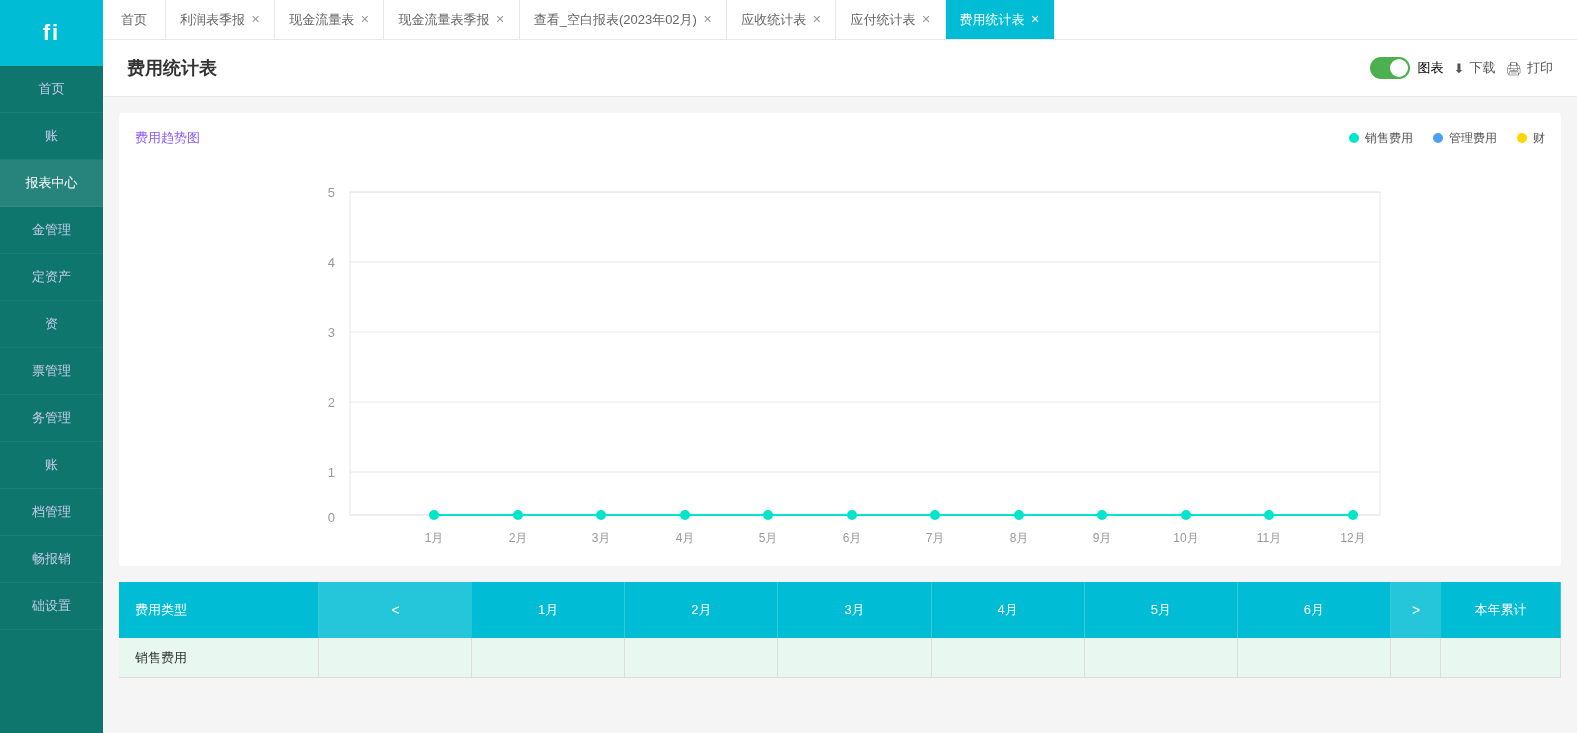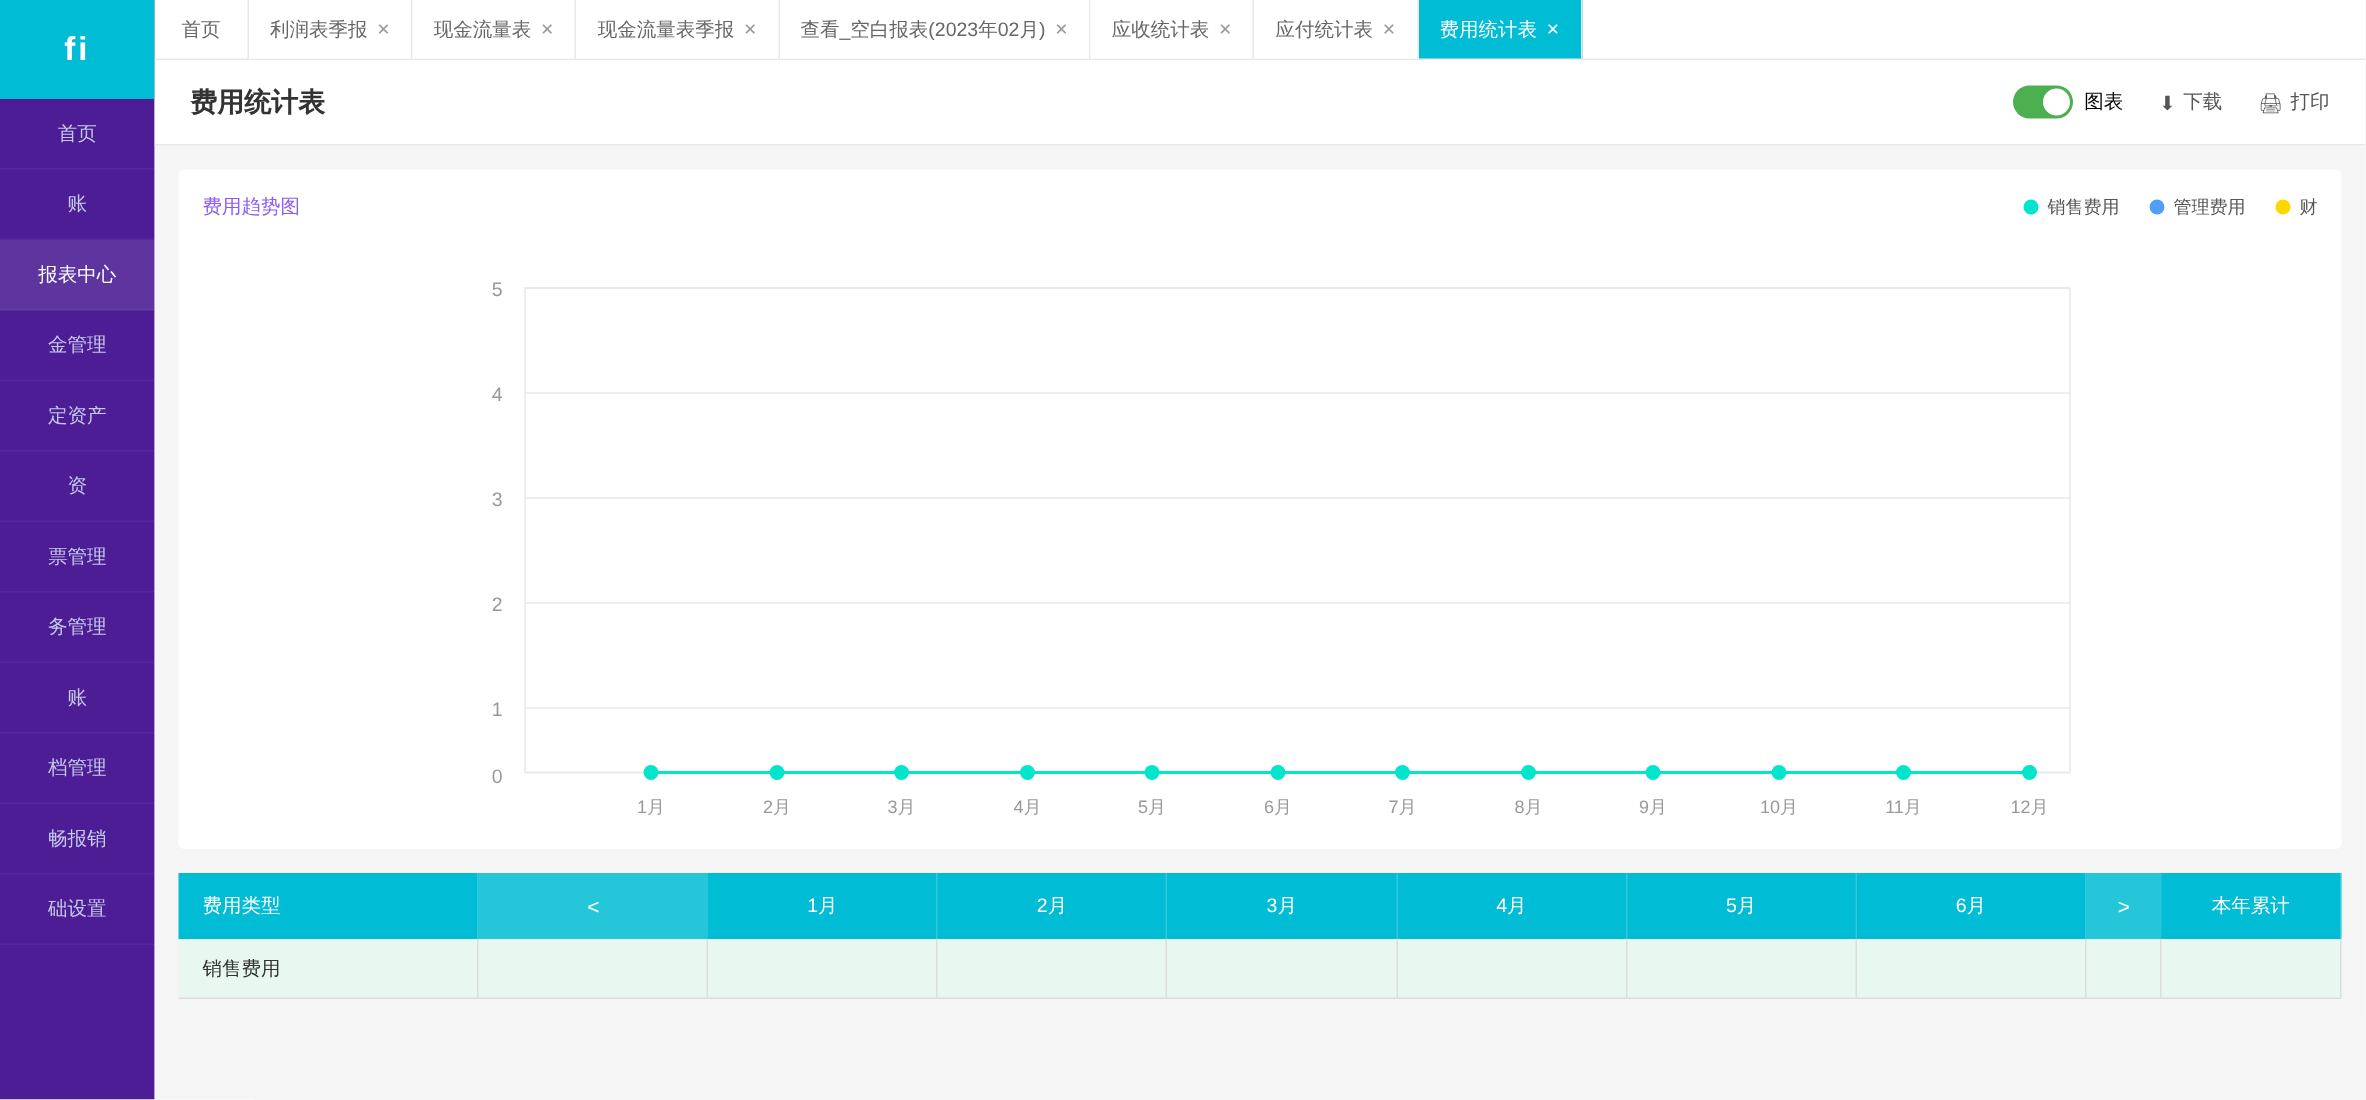--- a/index.html
+++ b/index.html
@@ -1,21 +1,21 @@
 <!DOCTYPE html>
 <html><head>
   <meta charset="utf-8">
   <style>
     * { box-sizing: border-box; margin: 0; padding: 0; }
     body { font-family: 'Microsoft YaHei', Arial, sans-serif; background: #f0f2f5; display: flex; height: 733px; overflow: hidden; font-size: 13px; }
 
     
     .sidebar {
       width: 103px;
-      background: #4c1d95;
+      background: #0f766e;
       height: 100%;
       display: flex;
       flex-direction: column;
       flex-shrink: 0;
     }
     .sidebar-logo {
       background: #00bcd4;
       height: 66px;
       display: flex;
       align-items: center;
@@ -106,21 +106,21 @@
       border-bottom: 1px solid #e8e8e8;
     }
     .page-title {
       font-size: 18px;
       font-weight: bold;
       color: #333;
     }
     .header-actions {
       display: flex;
       align-items: center;
-      gap: 24px;
+      gap: 10px;
     }
     .toggle-wrap {
       display: flex;
       align-items: center;
       gap: 8px;
     }
     .toggle {
       width: 40px;
       height: 22px;
       background: #4caf50;
@@ -188,21 +188,21 @@
     }
 
     
     .table-area {
       margin: 0 16px 16px 16px;
     }
     .table-header-row {
       background: #00bcd4;
       display: grid;
       grid-template-columns: 200px repeat(7, 1fr) 50px 120px;
-      height: 44px;
+      height: 56px;
     }
     .th-cell {
       color: white;
       font-size: 13px;
       display: flex;
       align-items: center;
       justify-content: center;
       border-right: 1px solid rgba(255,255,255,0.2);
       font-weight: 500;
     }

